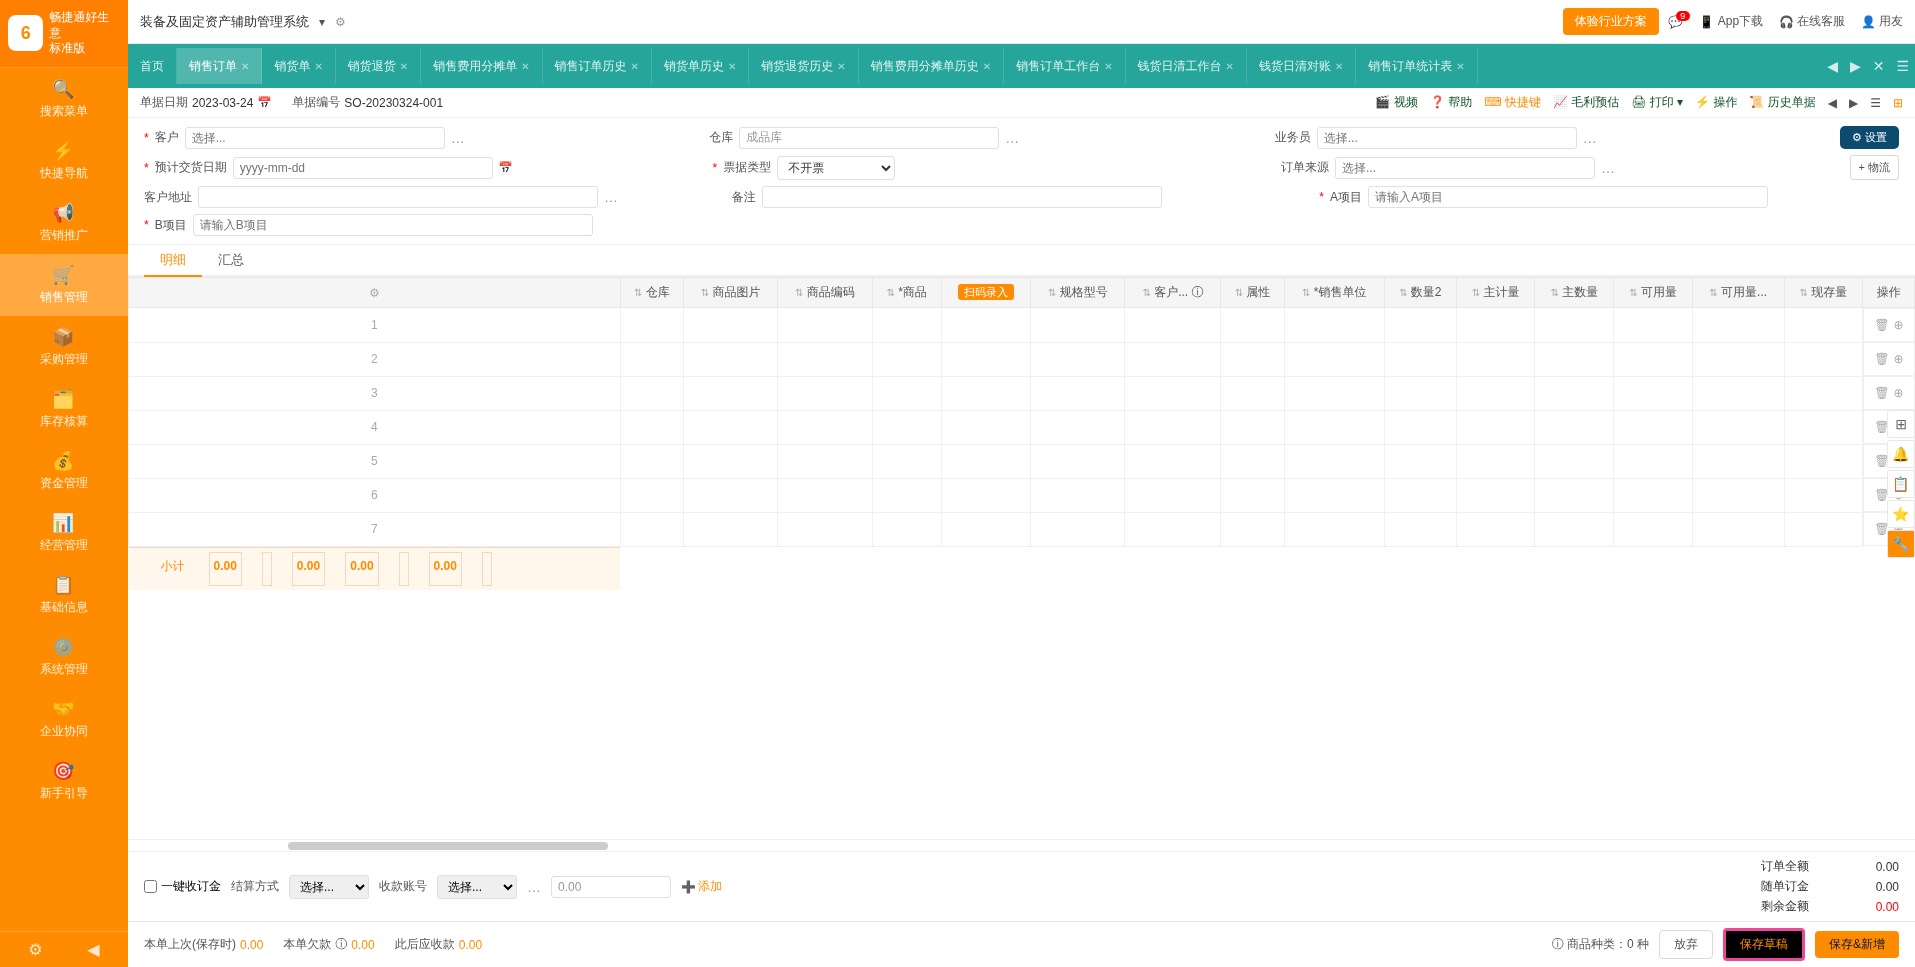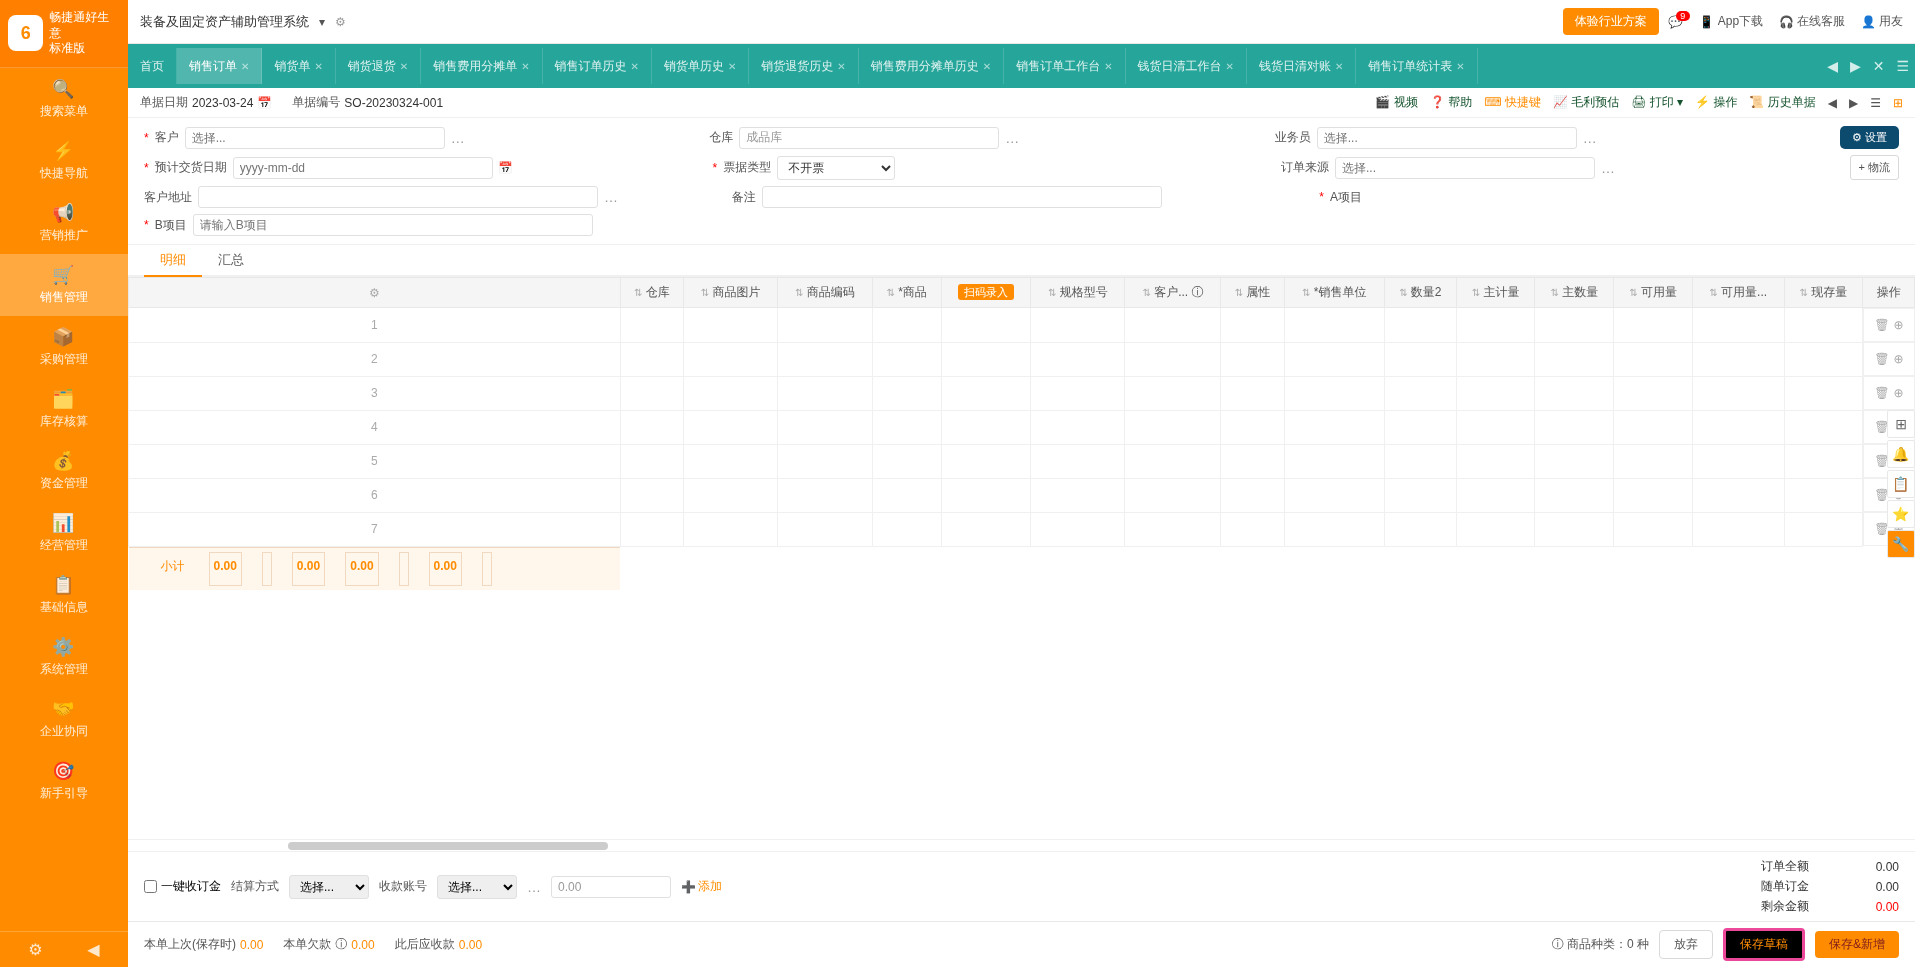--- a/index.html
+++ b/index.html
@@ -325,21 +325,21 @@
       cursor: pointer;
       color: #ff8c00;
       font-size: 12px;
     }
     .btn-primary {
       background: #ff8c00;
       border: none;
       border-radius: 4px;
       padding: 5px 14px;
       cursor: pointer;
-      color: #7f1d1d;
+      color: #0f172a;
       font-size: 12px;
     }
 
     
     .right-float {
       position: fixed;
       right: 0;
       top: 50%;
       transform: translateY(-50%);
       display: flex;
@@ -619,20 +619,21 @@
           <input class="form-input form-input-wide" type="text" style="">
           <span class="dots-btn">…</span>
         </div>
         <div class="form-cell">
           <span class="form-label">备注</span>
           <input class="form-input form-input-wide" type="text" style="">
         </div>
         <div class="form-cell">
           <span class="form-label-req">*</span>
           <span class="form-label">A项目</span>
+          <input class="form-input form-input-wide" type="text" placeholder="请输入A项目" style="">
         </div>
       </div>
 
       <div class="form-row">
         <div class="form-cell">
           <span class="form-label-req">*</span>
           <span class="form-label">B项目</span>
           <input class="form-input form-input-wide" type="text" placeholder="请输入B项目" style="">
         </div>
       </div>

